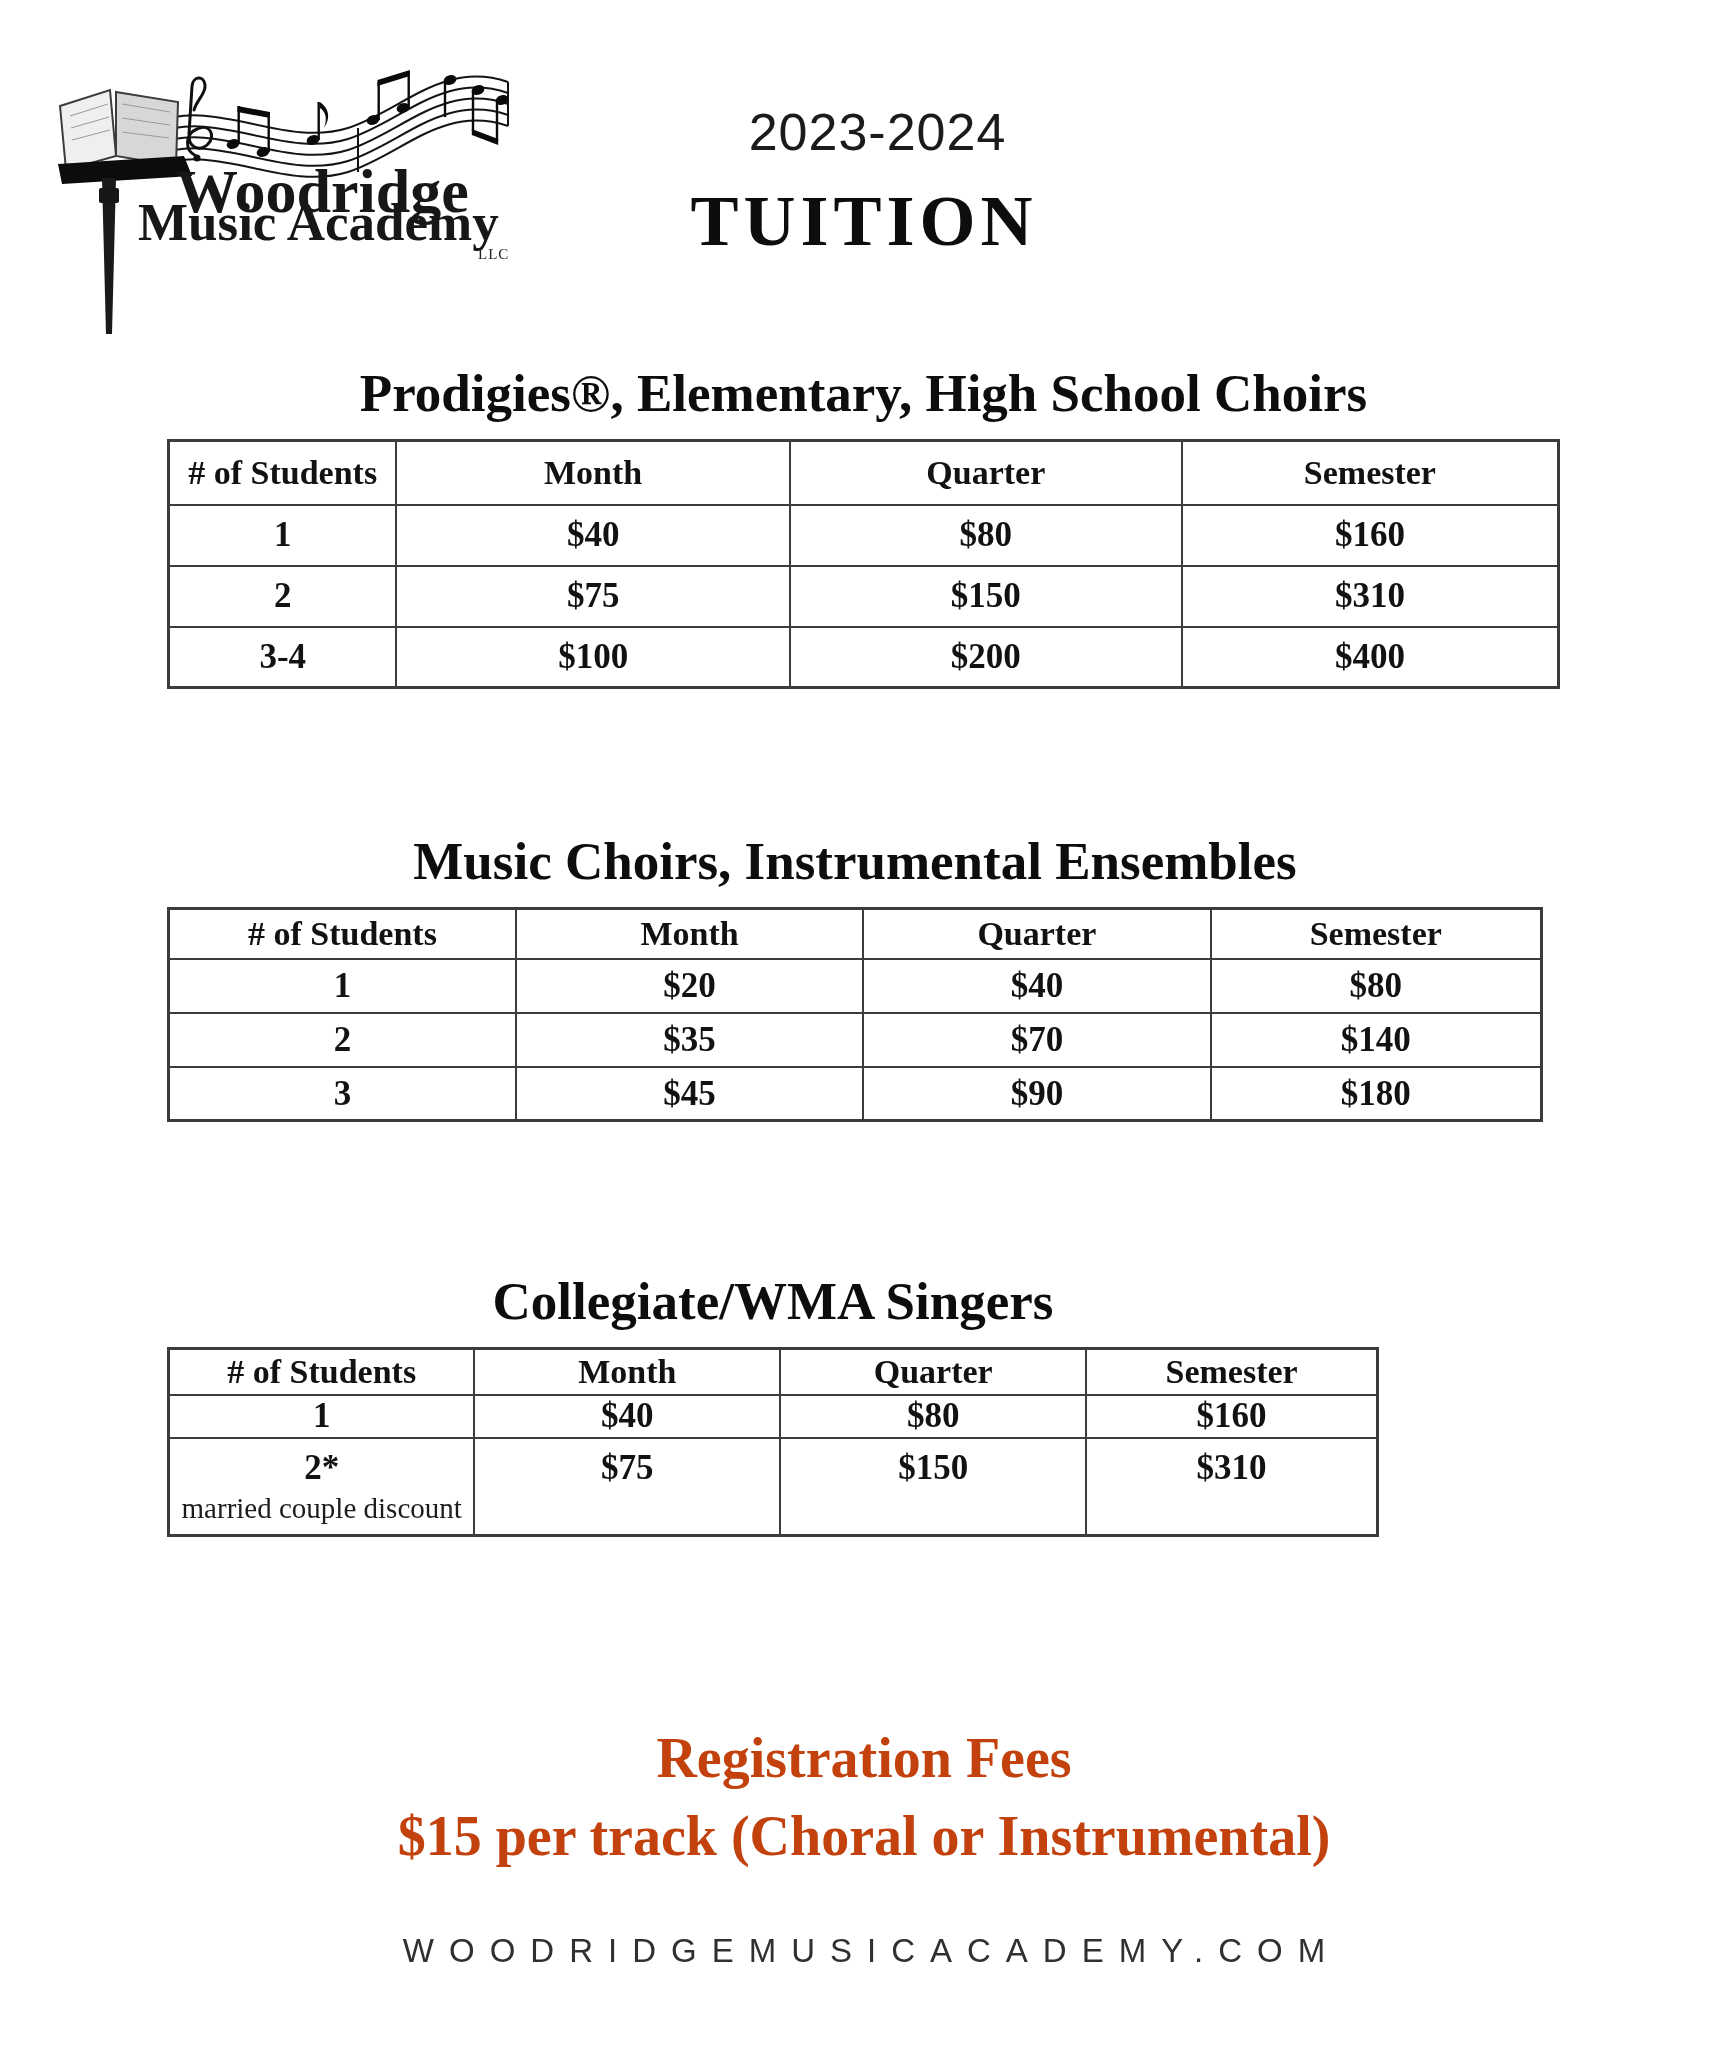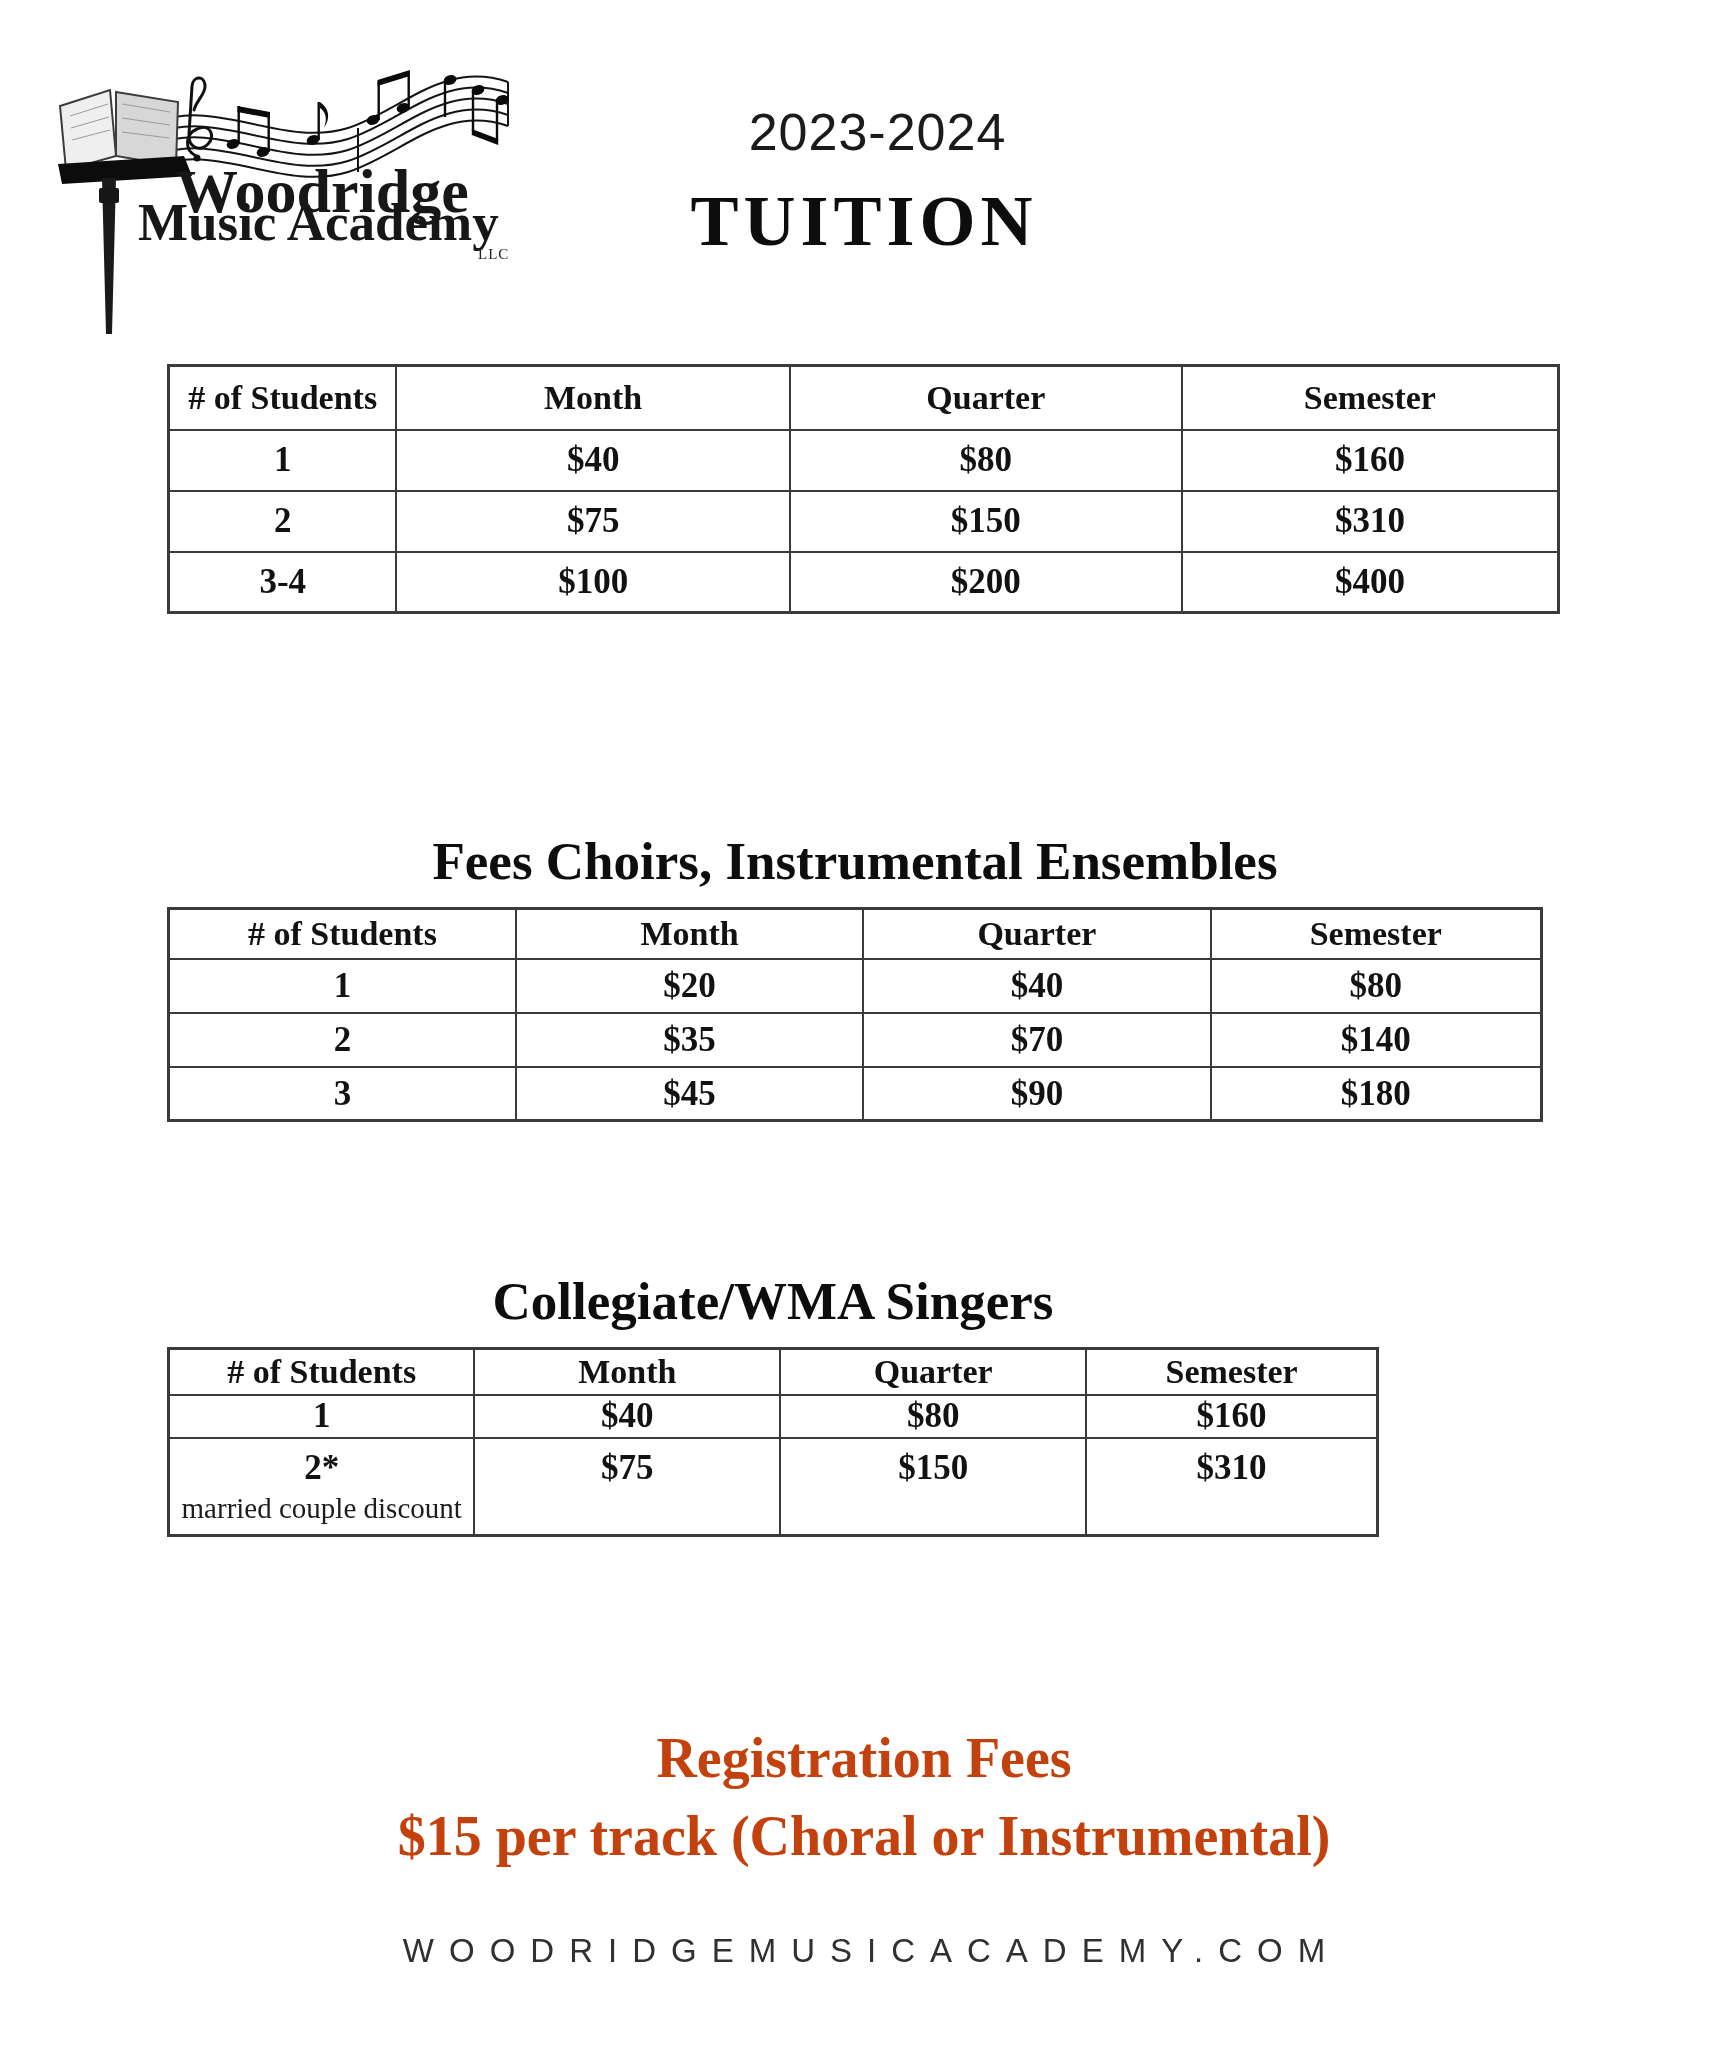--- a/index.html
+++ b/index.html
@@ -176,20 +176,21 @@
     </svg>
     <span class="logo-line1">Woodridge</span>
     <span class="logo-line2">Music Academy</span>
     <span class="logo-suffix">LLC</span>
   </div>
 
   <div class="school-year">2023-2024</div>
   <div class="tuition-title">TUITION</div>
 
   <section class="table-section t1">
+    <h2 class="tbl-title">Prodigies®, Elementary, High School Choirs</h2>
     <table class="pricing">
       <colgroup>
           <col style="width:16.4%">
           <col style="width:28.3%">
           <col style="width:28.2%">
           <col style="width:27.1%">
         </colgroup>
       <thead>
         <tr>
           <th># of Students</th>
@@ -215,21 +216,21 @@
           <td>3-4</td>
           <td>$100</td>
           <td>$200</td>
           <td>$400</td>
         </tr>
       </tbody>
     </table>
   </section>
 
   <section class="table-section t2">
-    <h2 class="tbl-title">Fees Choirs, Instrumental Ensembles</h2>
+    <h2 class="tbl-title">Music Choirs, Instrumental Ensembles</h2>
     <table class="pricing">
       <colgroup>
           <col style="width:25.3%">
           <col style="width:25.3%">
           <col style="width:25.3%">
           <col style="width:24.1%">
         </colgroup>
       <thead>
         <tr>
           <th># of Students</th>

